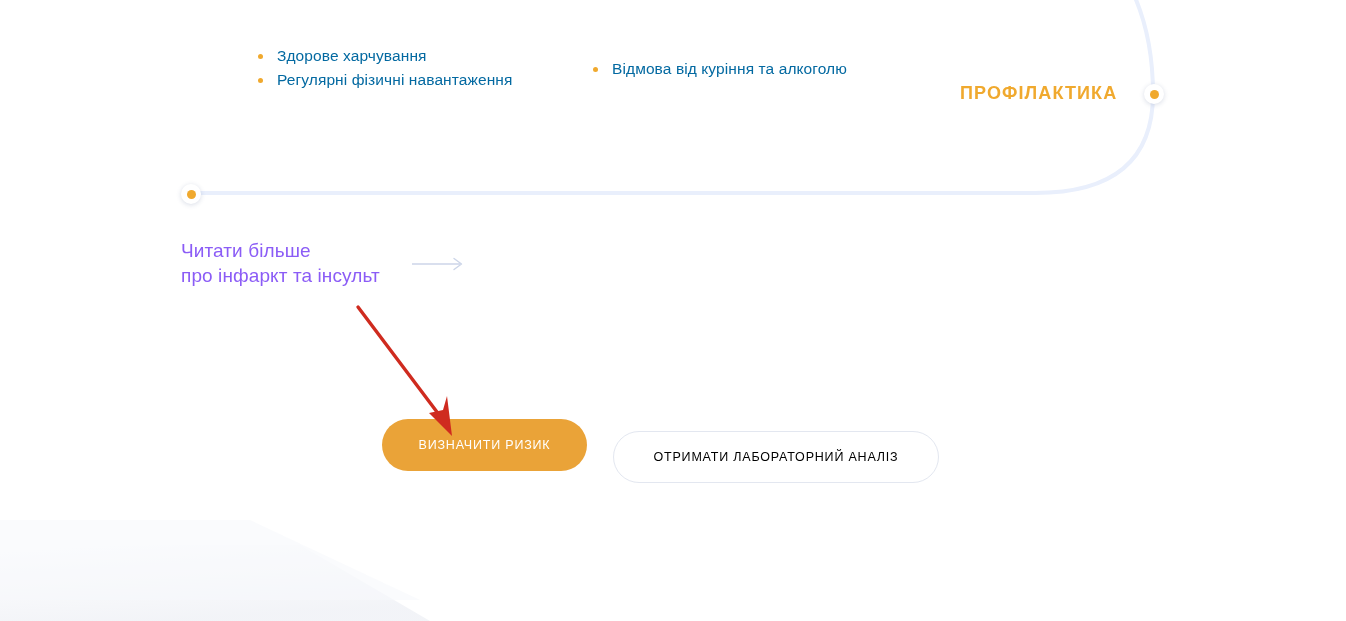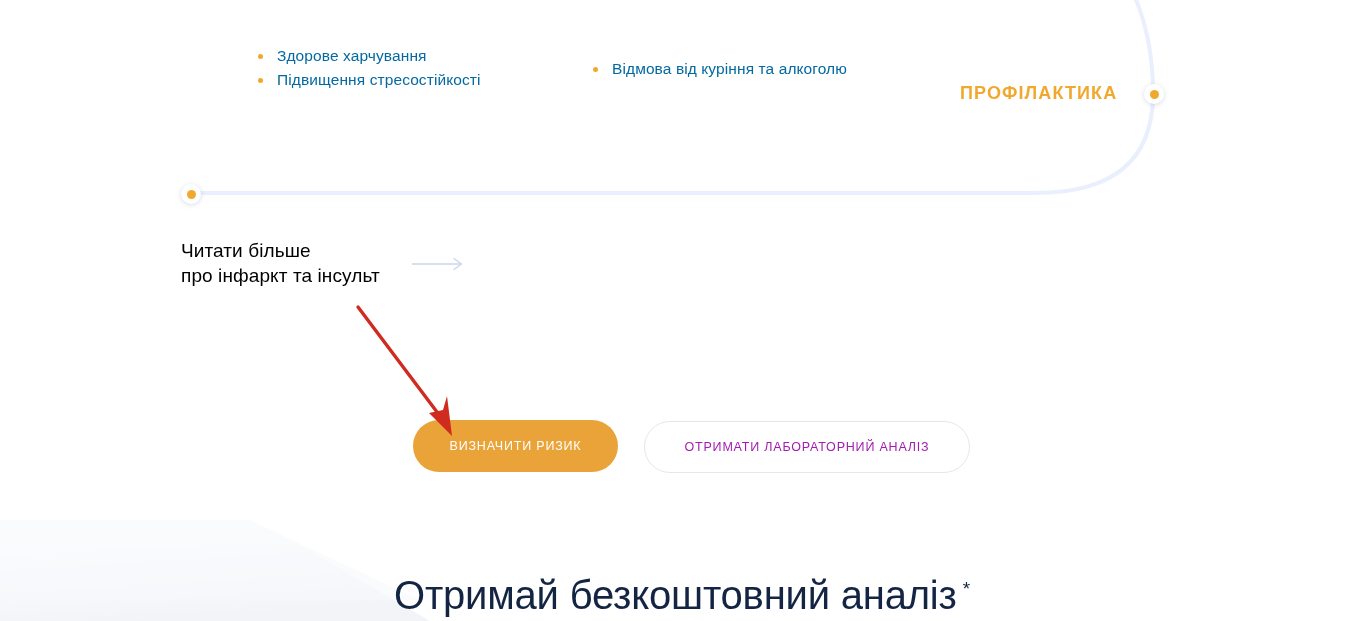--- a/index.html
+++ b/index.html
@@ -96,60 +96,60 @@
   #read-more {
     position: absolute;
     left: 181px;
     top: 238px;
     display: flex;
     align-items: center;
   }
   #read-more-text {
     font-size: 19px;
     line-height: 25px;
-    color: #000000;
+    color: #8b5cf6;
     white-space: pre-line;
     letter-spacing: 0.1px;
   }
   #read-more-arrow {
     margin-left: 32px;
     margin-top: 2px;
   }
 
   
   #cta-row {
     position: absolute;
-    left: 413px;
+    left: 382px;
     top: 419px;
     display: flex;
-    align-items: center;
+    align-items: flex-start;
   }
   #btn-primary {
     width: 205px;
     height: 52px;
     border: none;
     border-radius: 26px;
     background: #eaa338;
     color: #ffffff;
     font-size: 12.5px;
     font-family: "Liberation Sans", sans-serif;
     letter-spacing: 0.8px;
     cursor: pointer;
     padding: 0;
     white-space: nowrap;
   }
   #btn-secondary {
     margin-left: 26px;
-    margin-top: 2px;
+    margin-top: 12px;
     min-width: 326px;
     height: 52px;
     border: 1px solid #e3e7f0;
     border-radius: 26px;
     background: #ffffff;
-    color: #a21caf;
+    color: #000000;
     font-size: 12.5px;
     font-family: "Liberation Sans", sans-serif;
     letter-spacing: 0.8px;
     cursor: pointer;
     padding: 0 26px;
     white-space: nowrap;
   }
 
   
   #free-analysis-heading {
@@ -198,21 +198,21 @@
     <path d="M191 193 L1035 193 Q1153 193 1153 94 Q1153 -30 1060 -90" fill="none" stroke="#e9effc" stroke-width="4" stroke-linecap="round"></path>
   </svg>
 
   <div class="bullet-col" id="prevention-col-left">
     <div class="bullet-row">
       <span class="bullet-dot"></span>
       <span class="bullet-text">Здорове харчування</span>
     </div>
     <div class="bullet-row">
       <span class="bullet-dot"></span>
-      <span class="bullet-text">Підвищення стресостійкості</span>
+      <span class="bullet-text">Регулярні фізичні навантаження</span>
     </div>
   </div>
 
   <div class="bullet-col" id="prevention-col-right">
     <div class="bullet-row" style="margin-top:13px;">
       <span class="bullet-dot"></span>
       <span class="bullet-text">Відмова від куріння та алкоголю</span>
     </div>
   </div>
 
@@ -228,22 +228,19 @@
       <path d="M0 7 H48" stroke="#ccd5e8" stroke-width="1.4" fill="none"></path>
       <path d="M42 1.5 L49.5 7 L42 12.5" stroke="#ccd5e8" stroke-width="1.4" fill="none" stroke-linecap="round" stroke-linejoin="round"></path>
     </svg>
   </div>
 
   <div id="cta-row">
     <button id="btn-primary" type="button">ВИЗНАЧИТИ РИЗИК</button>
     <button id="btn-secondary" type="button">ОТРИМАТИ ЛАБОРАТОРНИЙ АНАЛІЗ</button>
   </div>
 
-  <div id="free-analysis-heading">
-    <span>Отримай безкоштовний аналіз</span><span id="free-analysis-asterisk">*</span>
-  </div>
 
   <svg id="annotation-arrow" viewBox="0 0 1346 621" xmlns="http://www.w3.org/2000/svg">
     <path d="M358 307 L446 424" stroke="#cf2b1f" stroke-width="3.4" fill="none" stroke-linecap="round"></path>
     <path d="M452 436 L429 413 L443 410 L447 396 Z" fill="#cf2b1f"></path>
   </svg>
 
 </div>
 
 </body></html>

